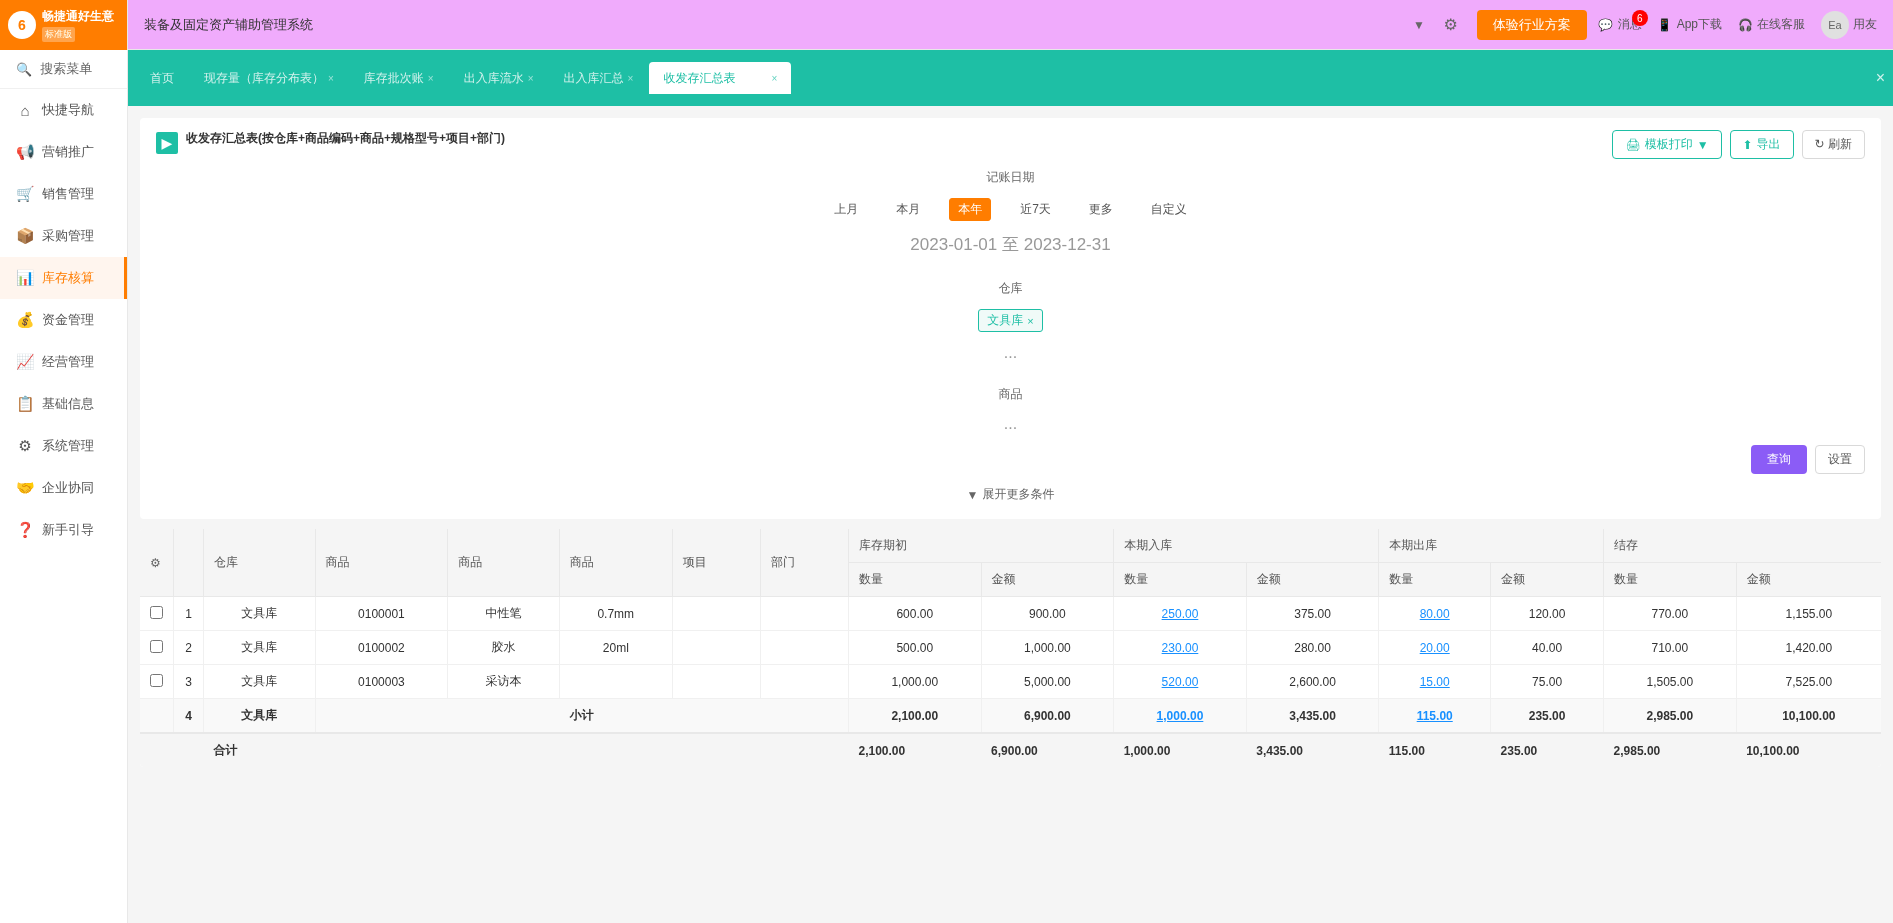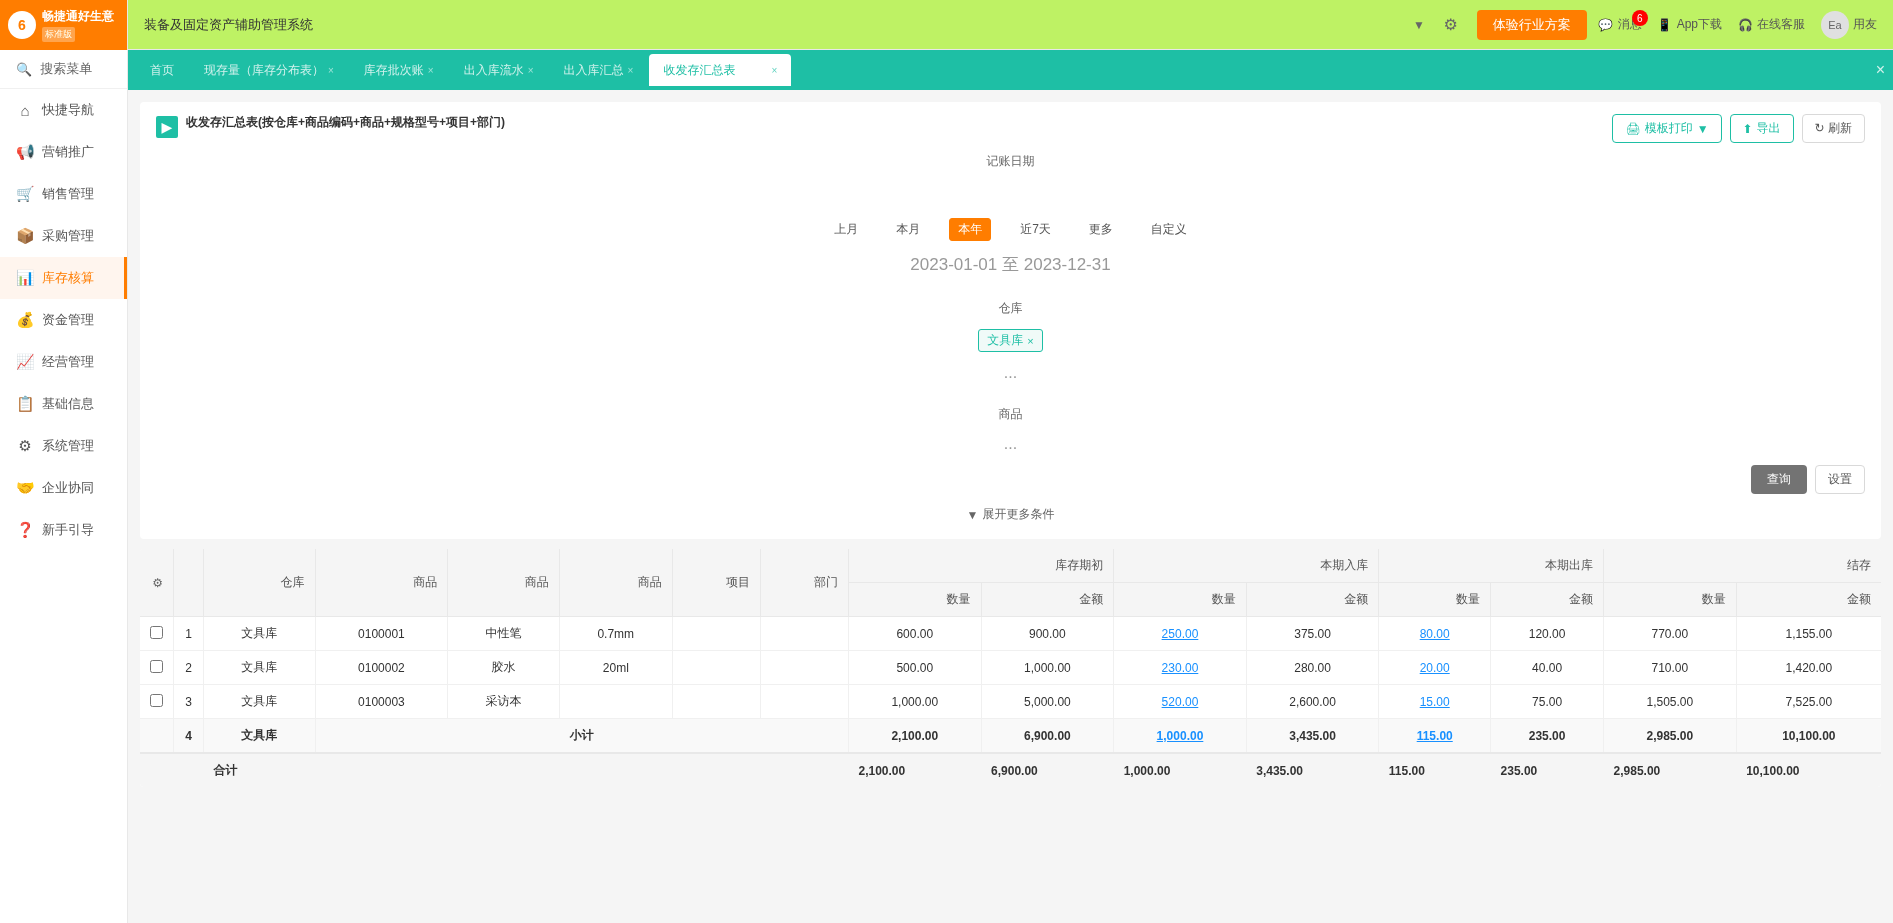--- a/index.html
+++ b/index.html
@@ -9,63 +9,63 @@
     .sidebar { width: 128px; background: #fff; border-right: 1px solid #e8e8e8; display: flex; flex-direction: column; height: 100%; }
     .sidebar-logo { background: #ff7d00; padding: 10px 8px; display: flex; align-items: center; gap: 6px; height: 50px; }
     .sidebar-logo-icon { width: 28px; height: 28px; background: #fff; border-radius: 50%; display: flex; align-items: center; justify-content: center; font-size: 14px; font-weight: bold; color: #ff7d00; flex-shrink: 0; }
     .sidebar-logo-badge { font-size: 9px; color: #ffe; background: rgba(255,255,255,0.3); padding: 1px 3px; border-radius: 2px; margin-top: 2px; display: inline-block; }
     .sidebar-item { display: flex; align-items: center; gap: 8px; padding: 12px 16px; cursor: pointer; color: #555; font-size: 13px; }
     .sidebar-item.active { background: #fff5ee; color: #ff7d00; border-right: 3px solid #ff7d00; }
     .sidebar-item-icon { font-size: 15px; width: 18px; text-align: center; }
     .sidebar-search { display: flex; align-items: center; gap: 8px; padding: 10px 16px; color: #666; cursor: pointer; font-size: 13px; border-bottom: 1px solid #f0f0f0; }
 
     
-    .topbar { height: 50px; background: #bef264; border-bottom: 1px solid #e8e8e8; display: flex; align-items: center; padding: 0 16px; gap: 12px; }
+    .topbar { height: 50px; background: #f0abfc; border-bottom: 1px solid #e8e8e8; display: flex; align-items: center; padding: 0 16px; gap: 12px; }
     .topbar-title { font-size: 13px; color: #333; flex: 1; }
     .topbar-dropdown { display: flex; align-items: center; gap: 4px; cursor: pointer; font-size: 12px; color: #666; }
     .topbar-gear { width: 28px; height: 28px; display: flex; align-items: center; justify-content: center; cursor: pointer; color: #666; font-size: 16px; }
     .topbar-btn { background: #ff7d00; color: #fff; border: none; padding: 6px 16px; border-radius: 4px; cursor: pointer; font-size: 13px; }
     .topbar-actions { display: flex; align-items: center; gap: 16px; }
     .topbar-action { display: flex; align-items: center; gap: 4px; cursor: pointer; color: #555; font-size: 12px; position: relative; }
     .badge { background: #f00; color: #fff; border-radius: 50%; width: 16px; height: 16px; font-size: 10px; display: flex; align-items: center; justify-content: center; position: absolute; top: -6px; right: -6px; }
     .user-avatar { width: 28px; height: 28px; background: #e0e0e0; border-radius: 50%; display: flex; align-items: center; justify-content: center; color: #666; font-size: 11px; }
 
     
     .main { flex: 1; display: flex; flex-direction: column; overflow: hidden; }
 
     
-    .tabs { background: #1ebfa5; display: flex; align-items: center; height: 40px; padding: 0 8px; gap: 2px; }
+    .tabs { background: #1ebfa5; display: flex; align-items: center; height: 56px; padding: 0 8px; gap: 2px; }
     .tab { display: flex; align-items: center; gap: 4px; padding: 6px 14px; cursor: pointer; font-size: 12px; color: rgba(255,255,255,0.8); border-radius: 4px 4px 0 0; height: 32px; }
     .tab.active { background: #fff; color: #1ebfa5; font-weight: 500; gap: 36px; }
     .tab-close { font-size: 10px; color: inherit; cursor: pointer; opacity: 0.7; }
     .tabs-close-all { margin-left: auto; color: rgba(255,255,255,0.8); cursor: pointer; font-size: 16px; }
 
     
     .content { flex: 1; background: #f5f5f5; overflow: auto; padding: 12px; }
     .page-title { font-size: 14px; font-weight: bold; color: #333; margin-bottom: 8px; }
     .btn-outline { border: 1px solid #1ebfa5; color: #1ebfa5; background: #fff; padding: 5px 12px; border-radius: 4px; cursor: pointer; font-size: 12px; display: flex; align-items: center; gap: 4px; }
-    .btn-primary-sm { background: #737373; color: #fff; border: none; padding: 5px 16px; border-radius: 4px; cursor: pointer; font-size: 12px; }
+    .btn-primary-sm { background: #8b5cf6; color: #fff; border: none; padding: 5px 16px; border-radius: 4px; cursor: pointer; font-size: 12px; }
     .btn-default-sm { background: #fff; color: #555; border: 1px solid #d9d9d9; padding: 5px 12px; border-radius: 4px; cursor: pointer; font-size: 12px; }
     .filter-row { display: flex; align-items: center; gap: 12px; flex-wrap: wrap; }
     .filter-label { color: #666; font-size: 12px; white-space: nowrap; }
-    .filter-dates { display: flex; gap: 20px; align-items: flex-end; margin-top: 36px; }
+    .filter-dates { display: flex; gap: 20px; align-items: flex-end; }
     .date-btn { padding: 2px 8px; border-radius: 3px; cursor: pointer; font-size: 12px; color: #555; border: 1px solid transparent; }
     .date-btn.active { background: #ff7d00; color: #fff; border-color: #ff7d00; }
     .date-range { font-size: 17px; color: #999; }
     .tag { background: #f0faf8; border: 1px solid #1ebfa5; color: #1ebfa5; padding: 2px 8px; border-radius: 3px; font-size: 12px; display: flex; align-items: center; gap: 4px; }
     .tag-close { cursor: pointer; font-size: 11px; }
     .filter-more-btn { color: #1ebfa5; cursor: pointer; font-size: 12px; display: flex; align-items: center; gap: 3px; }
     .filter-sep { color: #ddd; }
     .filter-ellipsis { color: #999; cursor: pointer; font-size: 16px; }
     .expand-btn { color: #666; cursor: pointer; font-size: 12px; display: inline-flex; align-items: center; gap: 4px; }
 
     
     .table-container { background: #fff; border-radius: 4px; overflow: auto; }
     table { width: 100%; border-collapse: collapse; font-size: 12px; }
-    thead tr th { background: #f5f5f5; padding: 8px 10px; text-align: right; color: #555; font-weight: 500; border-bottom: 1px solid #e8e8e8; border-right: 1px solid #e8e8e8; white-space: nowrap; }
+    thead tr th { background: #f5f5f5; padding: 8px 10px; text-align: left; color: #555; font-weight: 500; border-bottom: 1px solid #e8e8e8; border-right: 1px solid #e8e8e8; white-space: nowrap; }
     thead tr th:last-child { border-right: none; }
     tbody tr td { padding: 8px 10px; text-align: center; border-bottom: 1px solid #f0f0f0; border-right: 1px solid #f0f0f0; color: #333; }
     tbody tr td:last-child { border-right: none; }
     tbody tr.subtotal td { font-weight: bold; background: #f9f9f9; }
     .link-text { color: #1890ff; text-decoration: underline; cursor: pointer; }
     tfoot tr td { padding: 8px 10px; background: #f5f5f5; font-weight: bold; border-top: 2px solid #e8e8e8; }
     .th-group { background: #f5f5f5; border-bottom: 1px solid #e8e8e8; }
     .settings-icon { cursor: pointer; color: #666; }
 
     .arrow-btn { background: #1ebfa5; color: #fff; border: none; width: 22px; height: 22px; border-radius: 2px; cursor: pointer; font-size: 14px; display: flex; align-items: center; justify-content: center; flex-shrink: 0; }

